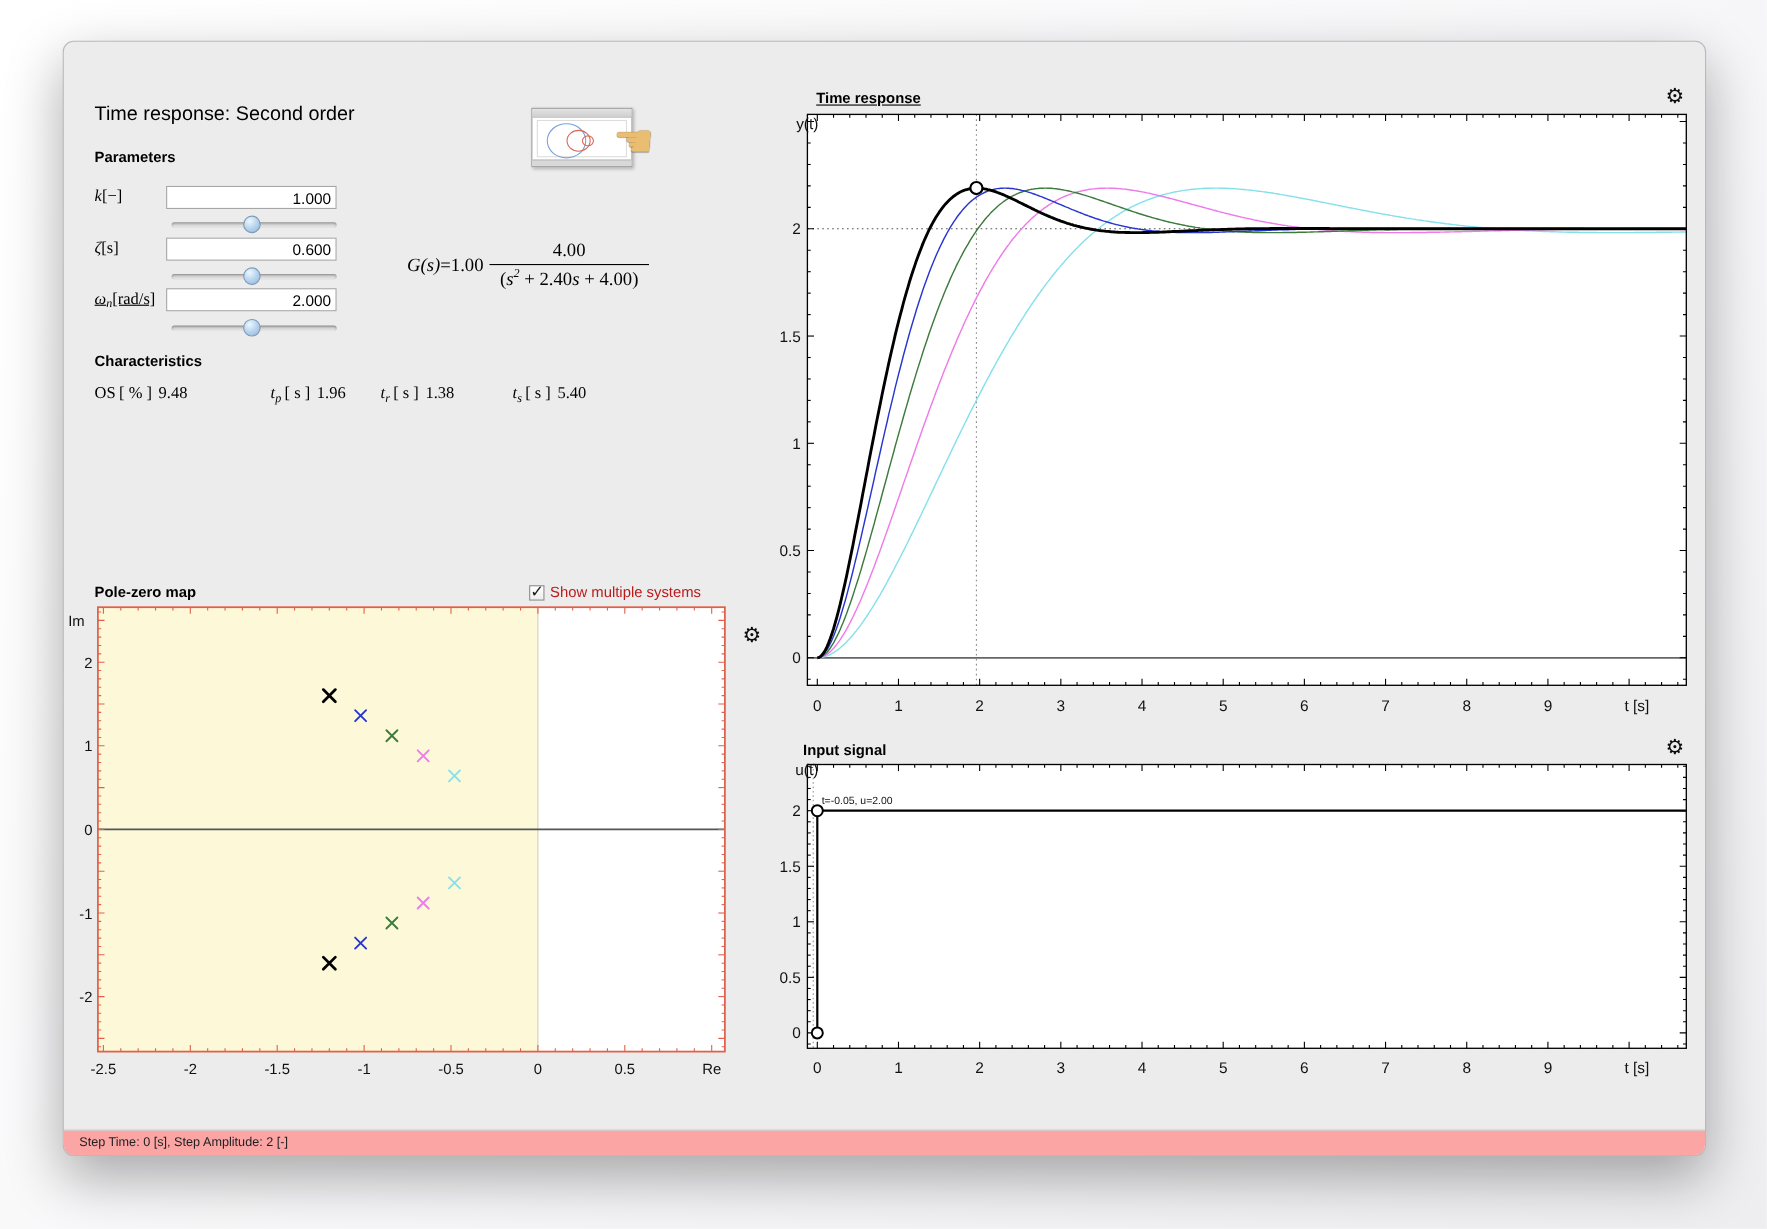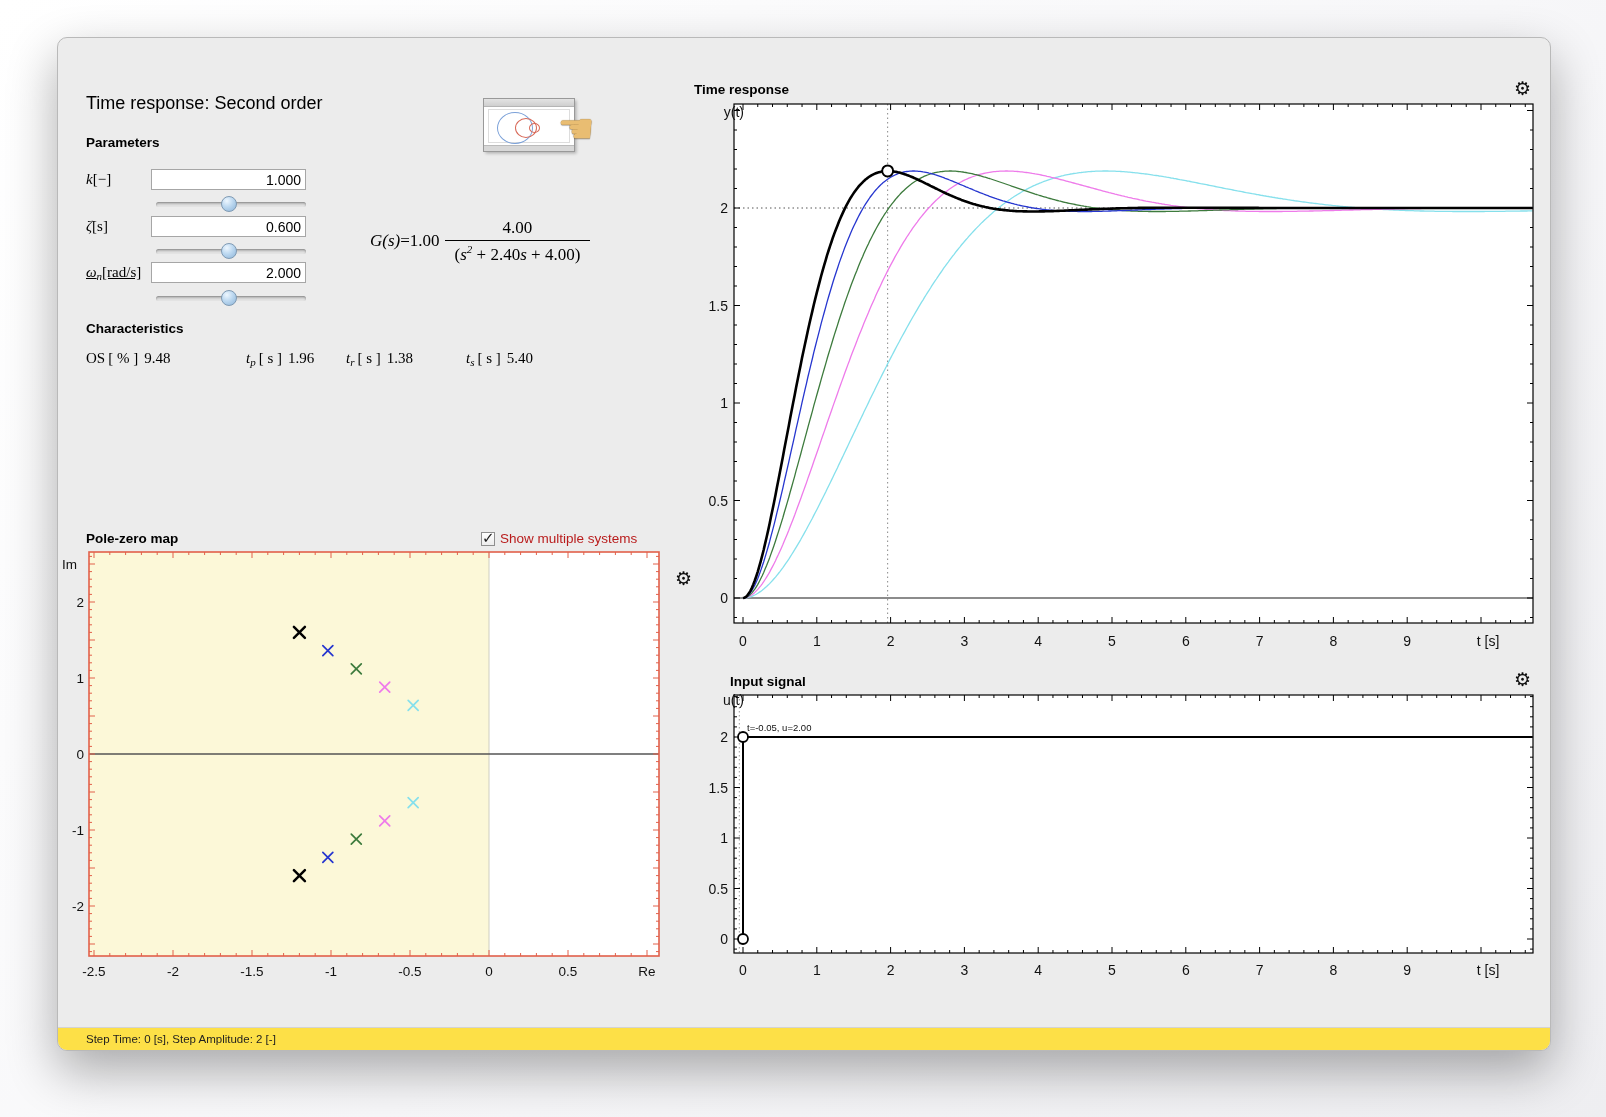--- a/index.html
+++ b/index.html
@@ -47,22 +47,22 @@
 
   .cb-row{display:flex;align-items:center;}
   .checkbox{width:14px;height:14px;box-sizing:border-box;border:1px solid #8f8f8f;
             background:linear-gradient(#fff,#ededed);position:relative;cursor:pointer;}
   .checkbox .mark{position:absolute;left:0px;top:-4px;font-family:"DejaVu Sans",sans-serif;
             font-size:15px;color:#1a1a1a;}
   .cb-label{font-size:13.5px;margin-left:5px;color:#b91c1c;}
 
   .gear{font-family:"DejaVu Sans",sans-serif;font-size:19px;color:#0d0d0d;cursor:pointer;line-height:20px;}
 
-  .statusbar{position:absolute;left:0;right:0;bottom:0;height:22px;background:#fde047;
-             border-top:1px solid #d3d3d3;font-size:11.5px;color:#1f1f1f;line-height:22px;padding-left:28px;}
+  .statusbar{position:absolute;left:0;right:0;bottom:0;height:22px;background:#fca5a5;
+             border-top:1px solid #d3d3d3;font-size:11.5px;color:#1f1f1f;line-height:22px;padding-left:14px;}
 
   .thumb{width:102px;height:58px;}
   .thumb-win{position:absolute;left:0;top:0;width:90px;height:52px;background:#fff;
              border:1px solid #999;box-shadow:1.5px 1.5px 3px rgba(0,0,0,.25);}
   .thumb-tb{height:7px;background:linear-gradient(#e3e3e3,#cfcfcf);border-bottom:1px solid #b5b5b5;}
   .thumb-plot{position:absolute;left:4px;top:10px;right:4px;bottom:8px;border:1px solid #ddd;}
   .t-blue{position:absolute;left:8px;top:2px;width:34px;height:30px;border:1px solid #7aa0d8;border-radius:50%;}
   .t-red1{position:absolute;left:26px;top:8px;width:20px;height:18px;border:1px solid #d86a5a;border-radius:50%;}
   .t-red2{position:absolute;left:40px;top:13px;width:9px;height:8px;border:1px solid #d86a5a;border-radius:50%;}
   .thumb-foot{position:absolute;left:0;bottom:0;right:0;height:5px;background:#d8d8d8;border-top:1px solid #bbb;}
@@ -359,21 +359,21 @@
         <text x="194" y="433" text-anchor="middle">-1.5</text>
         <text x="273" y="433" text-anchor="middle">-1</text>
         <text x="352" y="433" text-anchor="middle">-0.5</text>
         <text x="431" y="433" text-anchor="middle">0</text>
         <text x="510" y="433" text-anchor="middle">0.5</text>
         <text x="589" y="433" text-anchor="middle">Re</text>
       </g>
     </svg>
   <div class="abs gear" style="left:617px;top:530px;">⚙</div>
 
-  <div class="abs section-h" style="left:636px;top:44px;">Time response</div>
+  <div class="abs section-h" style="left:684px;top:44px;text-decoration:underline;">Time response</div>
   <div class="abs gear" style="left:1456px;top:40px;">⚙</div>
   <svg id="tr-svg" class="abs" style="left:610px;top:55px;" width="880" height="575">
       <rect x="66" y="11" width="799" height="519" fill="#ffffff"></rect>
       <line x1="66" y1="115" x2="865" y2="115" stroke="#555" stroke-width="1" stroke-dasharray="1.5,3"></line>
       <line x1="219.648" y1="11" x2="219.648" y2="530" stroke="#888" stroke-width="1" stroke-dasharray="1.5,3"></line>
       <line x1="66" y1="505" x2="865" y2="505" stroke="#666" stroke-width="1.5"></line>
       <polyline points="75.0,505.0 76.5,505.0 78.0,504.8 79.4,504.6 80.9,504.2 82.4,503.8 83.9,503.3 85.3,502.7 86.8,502.0 88.3,501.2 89.8,500.3 91.2,499.4 92.7,498.4 94.2,497.3 95.7,496.1 97.1,494.8 98.6,493.5 100.1,492.1 101.6,490.6 103.0,489.1 104.5,487.5 106.0,485.8 107.5,484.1 108.9,482.3 110.4,480.5 111.9,478.6 113.4,476.6 114.9,474.6 116.3,472.6 117.8,470.4 119.3,468.3 120.8,466.1 122.2,463.8 123.7,461.5 125.2,459.1 126.7,456.7 128.1,454.3 129.6,451.8 131.1,449.3 132.6,446.8 134.0,444.2 135.5,441.6 137.0,438.9 138.5,436.2 139.9,433.5 141.4,430.8 142.9,428.0 144.4,425.2 145.8,422.4 147.3,419.5 148.8,416.7 150.3,413.8 151.8,410.8 153.2,407.9 154.7,405.0 156.2,402.0 157.7,399.0 159.1,396.0 160.6,393.0 162.1,390.0 163.6,386.9 165.0,383.9 166.5,380.8 168.0,377.7 169.5,374.7 170.9,371.6 172.4,368.5 173.9,365.4 175.4,362.3 176.8,359.2 178.3,356.1 179.8,353.0 181.3,349.8 182.7,346.7 184.2,343.6 185.7,340.5 187.2,337.4 188.7,334.3 190.1,331.2 191.6,328.1 193.1,325.0 194.6,321.9 196.0,318.8 197.5,315.7 199.0,312.7 200.5,309.6 201.9,306.6 203.4,303.5 204.9,300.5 206.4,297.5 207.8,294.5 209.3,291.5 210.8,288.5 212.3,285.5 213.7,282.6 215.2,279.6 216.7,276.7 218.2,273.8 219.6,270.9 221.1,268.0 222.6,265.1 224.1,262.3 225.6,259.4 227.0,256.6 228.5,253.8 230.0,251.0 231.5,248.3 232.9,245.5 234.4,242.8 235.9,240.1 237.4,237.4 238.8,234.7 240.3,232.1 241.8,229.4 243.3,226.8 244.7,224.3 246.2,221.7 247.7,219.2 249.2,216.6 250.6,214.1 252.1,211.7 253.6,209.2 255.1,206.8 256.5,204.4 258.0,202.0 259.5,199.6 261.0,197.3 262.5,195.0 263.9,192.7 265.4,190.4 266.9,188.2 268.4,186.0 269.8,183.8 271.3,181.6 272.8,179.5 274.3,177.3 275.7,175.2 277.2,173.2 278.7,171.1 280.2,169.1 281.6,167.1 283.1,165.1 284.6,163.2 286.1,161.3 287.5,159.4 289.0,157.5 290.5,155.6 292.0,153.8 293.4,152.0 294.9,150.3 296.4,148.5 297.9,146.8 299.4,145.1 300.8,143.4 302.3,141.8 303.8,140.1 305.3,138.5 306.7,137.0 308.2,135.4 309.7,133.9 311.2,132.4 312.6,130.9 314.1,129.4 315.6,128.0 317.1,126.6 318.5,125.2 320.0,123.9 321.5,122.5 323.0,121.2 324.4,119.9 325.9,118.6 327.4,117.4 328.9,116.2 330.3,115.0 331.8,113.8 333.3,112.7 334.8,111.5 336.3,110.4 337.7,109.3 339.2,108.3 340.7,107.2 342.2,106.2 343.6,105.2 345.1,104.3 346.6,103.3 348.1,102.4 349.5,101.5 351.0,100.6 352.5,99.7 354.0,98.8 355.4,98.0 356.9,97.2 358.4,96.4 359.9,95.6 361.3,94.9 362.8,94.2 364.3,93.4 365.8,92.7 367.2,92.1 368.7,91.4 370.2,90.8 371.7,90.2 373.2,89.6 374.6,89.0 376.1,88.4 377.6,87.9 379.1,87.3 380.5,86.8 382.0,86.3 383.5,85.8 385.0,85.4 386.4,84.9 387.9,84.5 389.4,84.1 390.9,83.7 392.3,83.3 393.8,82.9 395.3,82.6 396.8,82.2 398.2,81.9 399.7,81.6 401.2,81.3 402.7,81.0 404.1,80.8 405.6,80.5 407.1,80.3 408.6,80.1 410.1,79.8 411.5,79.6 413.0,79.5 414.5,79.3 416.0,79.1 417.4,79.0 418.9,78.8 420.4,78.7 421.9,78.6 423.3,78.5 424.8,78.4 426.3,78.3 427.8,78.2 429.2,78.2 430.7,78.1 432.2,78.1 433.7,78.1 435.1,78.0 436.6,78.0 438.1,78.0 439.6,78.0 441.0,78.1 442.5,78.1 444.0,78.1 445.5,78.2 447.0,78.2 448.4,78.3 449.9,78.4 451.4,78.4 452.9,78.5 454.3,78.6 455.8,78.7 457.3,78.8 458.8,78.9 460.2,79.1 461.7,79.2 463.2,79.3 464.7,79.5 466.1,79.6 467.6,79.8 469.1,79.9 470.6,80.1 472.0,80.3 473.5,80.5 475.0,80.6 476.5,80.8 477.9,81.0 479.4,81.2 480.9,81.4 482.4,81.6 483.9,81.8 485.3,82.1 486.8,82.3 488.3,82.5 489.8,82.7 491.2,83.0 492.7,83.2 494.2,83.4 495.7,83.7 497.1,83.9 498.6,84.2 500.1,84.4 501.6,84.7 503.0,85.0 504.5,85.2 506.0,85.5 507.5,85.7 508.9,86.0 510.4,86.3 511.9,86.6 513.4,86.8 514.8,87.1 516.3,87.4 517.8,87.7 519.3,88.0 520.8,88.2 522.2,88.5 523.7,88.8 525.2,89.1 526.7,89.4 528.1,89.7 529.6,90.0 531.1,90.3 532.6,90.6 534.0,90.8 535.5,91.1 537.0,91.4 538.5,91.7 539.9,92.0 541.4,92.3 542.9,92.6 544.4,92.9 545.8,93.2 547.3,93.5 548.8,93.8 550.3,94.1 551.7,94.4 553.2,94.7 554.7,95.0 556.2,95.3 557.7,95.6 559.1,95.8 560.6,96.1 562.1,96.4 563.6,96.7 565.0,97.0 566.5,97.3 568.0,97.6 569.5,97.9 570.9,98.1 572.4,98.4 573.9,98.7 575.4,99.0 576.8,99.3 578.3,99.6 579.8,99.8 581.3,100.1 582.7,100.4 584.2,100.7 585.7,100.9 587.2,101.2 588.6,101.5 590.1,101.7 591.6,102.0 593.1,102.3 594.6,102.5 596.0,102.8 597.5,103.0 599.0,103.3 600.5,103.5 601.9,103.8 603.4,104.0 604.9,104.3 606.4,104.5 607.8,104.8 609.3,105.0 610.8,105.3 612.3,105.5 613.7,105.7 615.2,106.0 616.7,106.2 618.2,106.4 619.6,106.7 621.1,106.9 622.6,107.1 624.1,107.3 625.5,107.5 627.0,107.8 628.5,108.0 630.0,108.2 631.5,108.4 632.9,108.6 634.4,108.8 635.9,109.0 637.4,109.2 638.8,109.4 640.3,109.6 641.8,109.8 643.3,110.0 644.7,110.2 646.2,110.4 647.7,110.5 649.2,110.7 650.6,110.9 652.1,111.1 653.6,111.2 655.1,111.4 656.5,111.6 658.0,111.8 659.5,111.9 661.0,112.1 662.4,112.2 663.9,112.4 665.4,112.6 666.9,112.7 668.4,112.9 669.8,113.0 671.3,113.1 672.8,113.3 674.3,113.4 675.7,113.6 677.2,113.7 678.7,113.8 680.2,114.0 681.6,114.1 683.1,114.2 684.6,114.4 686.1,114.5 687.5,114.6 689.0,114.7 690.5,114.8 692.0,115.0 693.4,115.1 694.9,115.2 696.4,115.3 697.9,115.4 699.3,115.5 700.8,115.6 702.3,115.7 703.8,115.8 705.3,115.9 706.7,116.0 708.2,116.1 709.7,116.2 711.2,116.2 712.6,116.3 714.1,116.4 715.6,116.5 717.1,116.6 718.5,116.7 720.0,116.7 721.5,116.8 723.0,116.9 724.4,116.9 725.9,117.0 727.4,117.1 728.9,117.1 730.3,117.2 731.8,117.3 733.3,117.3 734.8,117.4 736.2,117.4 737.7,117.5 739.2,117.5 740.7,117.6 742.2,117.6 743.6,117.7 745.1,117.7 746.6,117.8 748.1,117.8 749.5,117.9 751.0,117.9 752.5,118.0 754.0,118.0 755.4,118.0 756.9,118.1 758.4,118.1 759.9,118.1 761.3,118.2 762.8,118.2 764.3,118.2 765.8,118.2 767.2,118.3 768.7,118.3 770.2,118.3 771.7,118.3 773.1,118.3 774.6,118.4 776.1,118.4 777.6,118.4 779.1,118.4 780.5,118.4 782.0,118.4 783.5,118.4 785.0,118.5 786.4,118.5 787.9,118.5 789.4,118.5 790.9,118.5 792.3,118.5 793.8,118.5 795.3,118.5 796.8,118.5 798.2,118.5 799.7,118.5 801.2,118.5 802.7,118.5 804.1,118.5 805.6,118.5 807.1,118.5 808.6,118.5 810.0,118.5 811.5,118.5 813.0,118.5 814.5,118.5 816.0,118.5 817.4,118.4 818.9,118.4 820.4,118.4 821.9,118.4 823.3,118.4 824.8,118.4 826.3,118.4 827.8,118.4 829.2,118.3 830.7,118.3 832.2,118.3 833.7,118.3 835.1,118.3 836.6,118.3 838.1,118.2 839.6,118.2 841.0,118.2 842.5,118.2 844.0,118.2 845.5,118.2 846.9,118.1 848.4,118.1 849.9,118.1 851.4,118.1 852.9,118.0 854.3,118.0 855.8,118.0 857.3,118.0 858.8,118.0 860.2,117.9 861.7,117.9 863.2,117.9 864.7,117.9 " fill="none" stroke="#86e0ec" stroke-width="1.3" stroke-linejoin="round"></polyline>
       <polyline points="75.0,505.0 76.5,504.9 78.0,504.6 79.4,504.2 80.9,503.5 82.4,502.7 83.9,501.8 85.3,500.7 86.8,499.4 88.3,497.9 89.8,496.4 91.2,494.7 92.7,492.8 94.2,490.8 95.7,488.7 97.1,486.5 98.6,484.1 100.1,481.7 101.6,479.1 103.0,476.4 104.5,473.6 106.0,470.7 107.5,467.7 108.9,464.6 110.4,461.5 111.9,458.2 113.4,454.9 114.9,451.5 116.3,448.0 117.8,444.5 119.3,440.9 120.8,437.2 122.2,433.5 123.7,429.7 125.2,425.9 126.7,422.0 128.1,418.1 129.6,414.1 131.1,410.1 132.6,406.1 134.0,402.0 135.5,397.9 137.0,393.7 138.5,389.6 139.9,385.4 141.4,381.2 142.9,377.0 144.4,372.7 145.8,368.5 147.3,364.2 148.8,360.0 150.3,355.7 151.8,351.4 153.2,347.1 154.7,342.8 156.2,338.6 157.7,334.3 159.1,330.0 160.6,325.8 162.1,321.5 163.6,317.3 165.0,313.1 166.5,308.9 168.0,304.7 169.5,300.5 170.9,296.4 172.4,292.2 173.9,288.1 175.4,284.0 176.8,280.0 178.3,276.0 179.8,271.9 181.3,268.0 182.7,264.0 184.2,260.1 185.7,256.3 187.2,252.4 188.7,248.6 190.1,244.8 191.6,241.1 193.1,237.4 194.6,233.7 196.0,230.1 197.5,226.5 199.0,223.0 200.5,219.5 201.9,216.0 203.4,212.6 204.9,209.2 206.4,205.9 207.8,202.6 209.3,199.3 210.8,196.1 212.3,193.0 213.7,189.9 215.2,186.8 216.7,183.8 218.2,180.8 219.6,177.9 221.1,175.0 222.6,172.1 224.1,169.4 225.6,166.6 227.0,163.9 228.5,161.3 230.0,158.7 231.5,156.1 232.9,153.6 234.4,151.1 235.9,148.7 237.4,146.4 238.8,144.0 240.3,141.8 241.8,139.5 243.3,137.3 244.7,135.2 246.2,133.1 247.7,131.1 249.2,129.1 250.6,127.1 252.1,125.2 253.6,123.3 255.1,121.5 256.5,119.8 258.0,118.0 259.5,116.3 261.0,114.7 262.5,113.1 263.9,111.5 265.4,110.0 266.9,108.5 268.4,107.1 269.8,105.7 271.3,104.4 272.8,103.1 274.3,101.8 275.7,100.6 277.2,99.4 278.7,98.2 280.2,97.1 281.6,96.0 283.1,95.0 284.6,94.0 286.1,93.0 287.5,92.1 289.0,91.2 290.5,90.3 292.0,89.5 293.4,88.7 294.9,87.9 296.4,87.2 297.9,86.5 299.4,85.8 300.8,85.2 302.3,84.6 303.8,84.0 305.3,83.5 306.7,83.0 308.2,82.5 309.7,82.0 311.2,81.6 312.6,81.2 314.1,80.8 315.6,80.5 317.1,80.2 318.5,79.9 320.0,79.6 321.5,79.3 323.0,79.1 324.4,78.9 325.9,78.7 327.4,78.6 328.9,78.4 330.3,78.3 331.8,78.2 333.3,78.1 334.8,78.1 336.3,78.1 337.7,78.0 339.2,78.0 340.7,78.1 342.2,78.1 343.6,78.1 345.1,78.2 346.6,78.3 348.1,78.4 349.5,78.5 351.0,78.6 352.5,78.8 354.0,78.9 355.4,79.1 356.9,79.3 358.4,79.5 359.9,79.7 361.3,79.9 362.8,80.1 364.3,80.4 365.8,80.6 367.2,80.9 368.7,81.1 370.2,81.4 371.7,81.7 373.2,82.0 374.6,82.3 376.1,82.6 377.6,82.9 379.1,83.3 380.5,83.6 382.0,83.9 383.5,84.3 385.0,84.6 386.4,85.0 387.9,85.4 389.4,85.7 390.9,86.1 392.3,86.5 393.8,86.8 395.3,87.2 396.8,87.6 398.2,88.0 399.7,88.4 401.2,88.8 402.7,89.2 404.1,89.6 405.6,90.0 407.1,90.4 408.6,90.8 410.1,91.2 411.5,91.6 413.0,92.0 414.5,92.4 416.0,92.8 417.4,93.2 418.9,93.6 420.4,94.0 421.9,94.4 423.3,94.8 424.8,95.2 426.3,95.6 427.8,96.0 429.2,96.4 430.7,96.8 432.2,97.2 433.7,97.6 435.1,98.0 436.6,98.4 438.1,98.8 439.6,99.2 441.0,99.6 442.5,99.9 444.0,100.3 445.5,100.7 447.0,101.1 448.4,101.4 449.9,101.8 451.4,102.2 452.9,102.5 454.3,102.9 455.8,103.2 457.3,103.6 458.8,103.9 460.2,104.3 461.7,104.6 463.2,104.9 464.7,105.3 466.1,105.6 467.6,105.9 469.1,106.2 470.6,106.5 472.0,106.9 473.5,107.2 475.0,107.5 476.5,107.8 477.9,108.1 479.4,108.3 480.9,108.6 482.4,108.9 483.9,109.2 485.3,109.4 486.8,109.7 488.3,110.0 489.8,110.2 491.2,110.5 492.7,110.7 494.2,111.0 495.7,111.2 497.1,111.5 498.6,111.7 500.1,111.9 501.6,112.1 503.0,112.4 504.5,112.6 506.0,112.8 507.5,113.0 508.9,113.2 510.4,113.4 511.9,113.6 513.4,113.8 514.8,113.9 516.3,114.1 517.8,114.3 519.3,114.5 520.8,114.6 522.2,114.8 523.7,115.0 525.2,115.1 526.7,115.3 528.1,115.4 529.6,115.5 531.1,115.7 532.6,115.8 534.0,115.9 535.5,116.1 537.0,116.2 538.5,116.3 539.9,116.4 541.4,116.5 542.9,116.6 544.4,116.7 545.8,116.8 547.3,116.9 548.8,117.0 550.3,117.1 551.7,117.2 553.2,117.3 554.7,117.4 556.2,117.5 557.7,117.5 559.1,117.6 560.6,117.7 562.1,117.7 563.6,117.8 565.0,117.9 566.5,117.9 568.0,118.0 569.5,118.0 570.9,118.1 572.4,118.1 573.9,118.1 575.4,118.2 576.8,118.2 578.3,118.3 579.8,118.3 581.3,118.3 582.7,118.3 584.2,118.4 585.7,118.4 587.2,118.4 588.6,118.4 590.1,118.4 591.6,118.5 593.1,118.5 594.6,118.5 596.0,118.5 597.5,118.5 599.0,118.5 600.5,118.5 601.9,118.5 603.4,118.5 604.9,118.5 606.4,118.5 607.8,118.5 609.3,118.5 610.8,118.5 612.3,118.5 613.7,118.5 615.2,118.4 616.7,118.4 618.2,118.4 619.6,118.4 621.1,118.4 622.6,118.4 624.1,118.3 625.5,118.3 627.0,118.3 628.5,118.3 630.0,118.2 631.5,118.2 632.9,118.2 634.4,118.2 635.9,118.1 637.4,118.1 638.8,118.1 640.3,118.1 641.8,118.0 643.3,118.0 644.7,118.0 646.2,117.9 647.7,117.9 649.2,117.9 650.6,117.8 652.1,117.8 653.6,117.8 655.1,117.7 656.5,117.7 658.0,117.7 659.5,117.6 661.0,117.6 662.4,117.5 663.9,117.5 665.4,117.5 666.9,117.4 668.4,117.4 669.8,117.4 671.3,117.3 672.8,117.3 674.3,117.2 675.7,117.2 677.2,117.2 678.7,117.1 680.2,117.1 681.6,117.0 683.1,117.0 684.6,117.0 686.1,116.9 687.5,116.9 689.0,116.9 690.5,116.8 692.0,116.8 693.4,116.7 694.9,116.7 696.4,116.7 697.9,116.6 699.3,116.6 700.8,116.6 702.3,116.5 703.8,116.5 705.3,116.4 706.7,116.4 708.2,116.4 709.7,116.3 711.2,116.3 712.6,116.3 714.1,116.2 715.6,116.2 717.1,116.2 718.5,116.1 720.0,116.1 721.5,116.1 723.0,116.0 724.4,116.0 725.9,116.0 727.4,115.9 728.9,115.9 730.3,115.9 731.8,115.8 733.3,115.8 734.8,115.8 736.2,115.8 737.7,115.7 739.2,115.7 740.7,115.7 742.2,115.6 743.6,115.6 745.1,115.6 746.6,115.6 748.1,115.5 749.5,115.5 751.0,115.5 752.5,115.5 754.0,115.4 755.4,115.4 756.9,115.4 758.4,115.4 759.9,115.3 761.3,115.3 762.8,115.3 764.3,115.3 765.8,115.3 767.2,115.2 768.7,115.2 770.2,115.2 771.7,115.2 773.1,115.2 774.6,115.1 776.1,115.1 777.6,115.1 779.1,115.1 780.5,115.1 782.0,115.1 783.5,115.0 785.0,115.0 786.4,115.0 787.9,115.0 789.4,115.0 790.9,115.0 792.3,115.0 793.8,114.9 795.3,114.9 796.8,114.9 798.2,114.9 799.7,114.9 801.2,114.9 802.7,114.9 804.1,114.9 805.6,114.8 807.1,114.8 808.6,114.8 810.0,114.8 811.5,114.8 813.0,114.8 814.5,114.8 816.0,114.8 817.4,114.8 818.9,114.8 820.4,114.8 821.9,114.8 823.3,114.8 824.8,114.7 826.3,114.7 827.8,114.7 829.2,114.7 830.7,114.7 832.2,114.7 833.7,114.7 835.1,114.7 836.6,114.7 838.1,114.7 839.6,114.7 841.0,114.7 842.5,114.7 844.0,114.7 845.5,114.7 846.9,114.7 848.4,114.7 849.9,114.7 851.4,114.7 852.9,114.7 854.3,114.7 855.8,114.7 857.3,114.7 858.8,114.7 860.2,114.7 861.7,114.7 863.2,114.7 864.7,114.7 " fill="none" stroke="#ee7bea" stroke-width="1.3" stroke-linejoin="round"></polyline>
       <polyline points="75.0,505.0 76.5,504.8 78.0,504.4 79.4,503.7 80.9,502.7 82.4,501.4 83.9,499.9 85.3,498.1 86.8,496.1 88.3,493.8 89.8,491.4 91.2,488.7 92.7,485.8 94.2,482.8 95.7,479.5 97.1,476.1 98.6,472.6 100.1,468.8 101.6,464.9 103.0,460.9 104.5,456.7 106.0,452.5 107.5,448.0 108.9,443.5 110.4,438.9 111.9,434.2 113.4,429.4 114.9,424.5 116.3,419.5 117.8,414.5 119.3,409.4 120.8,404.2 122.2,399.0 123.7,393.7 125.2,388.4 126.7,383.1 128.1,377.7 129.6,372.3 131.1,366.9 132.6,361.5 134.0,356.1 135.5,350.6 137.0,345.2 138.5,339.7 139.9,334.3 141.4,328.9 142.9,323.5 144.4,318.1 145.8,312.7 147.3,307.3 148.8,302.0 150.3,296.7 151.8,291.5 153.2,286.3 154.7,281.1 156.2,276.0 157.7,270.9 159.1,265.8 160.6,260.8 162.1,255.9 163.6,251.0 165.0,246.2 166.5,241.4 168.0,236.7 169.5,232.1 170.9,227.5 172.4,223.0 173.9,218.5 175.4,214.1 176.8,209.8 178.3,205.6 179.8,201.4 181.3,197.3 182.7,193.3 184.2,189.3 185.7,185.4 187.2,181.6 188.7,177.9 190.1,174.2 191.6,170.6 193.1,167.1 194.6,163.7 196.0,160.3 197.5,157.0 199.0,153.8 200.5,150.7 201.9,147.6 203.4,144.7 204.9,141.8 206.4,138.9 207.8,136.2 209.3,133.5 210.8,130.9 212.3,128.4 213.7,125.9 215.2,123.5 216.7,121.2 218.2,119.0 219.6,116.8 221.1,114.7 222.6,112.7 224.1,110.7 225.6,108.8 227.0,107.0 228.5,105.2 230.0,103.5 231.5,101.9 232.9,100.3 234.4,98.8 235.9,97.4 237.4,96.0 238.8,94.7 240.3,93.4 241.8,92.2 243.3,91.1 244.7,90.0 246.2,89.0 247.7,88.0 249.2,87.1 250.6,86.2 252.1,85.4 253.6,84.6 255.1,83.9 256.5,83.2 258.0,82.6 259.5,82.0 261.0,81.5 262.5,81.0 263.9,80.5 265.4,80.1 266.9,79.7 268.4,79.4 269.8,79.1 271.3,78.9 272.8,78.6 274.3,78.5 275.7,78.3 277.2,78.2 278.7,78.1 280.2,78.1 281.6,78.0 283.1,78.0 284.6,78.1 286.1,78.1 287.5,78.2 289.0,78.3 290.5,78.5 292.0,78.6 293.4,78.8 294.9,79.0 296.4,79.3 297.9,79.5 299.4,79.8 300.8,80.1 302.3,80.4 303.8,80.7 305.3,81.0 306.7,81.4 308.2,81.7 309.7,82.1 311.2,82.5 312.6,82.9 314.1,83.3 315.6,83.8 317.1,84.2 318.5,84.6 320.0,85.1 321.5,85.5 323.0,86.0 324.4,86.5 325.9,87.0 327.4,87.5 328.9,88.0 330.3,88.5 331.8,89.0 333.3,89.5 334.8,90.0 336.3,90.5 337.7,91.0 339.2,91.5 340.7,92.0 342.2,92.5 343.6,93.1 345.1,93.6 346.6,94.1 348.1,94.6 349.5,95.1 351.0,95.6 352.5,96.1 354.0,96.6 355.4,97.1 356.9,97.7 358.4,98.1 359.9,98.6 361.3,99.1 362.8,99.6 364.3,100.1 365.8,100.6 367.2,101.1 368.7,101.5 370.2,102.0 371.7,102.5 373.2,102.9 374.6,103.4 376.1,103.8 377.6,104.2 379.1,104.7 380.5,105.1 382.0,105.5 383.5,105.9 385.0,106.3 386.4,106.7 387.9,107.1 389.4,107.5 390.9,107.9 392.3,108.2 393.8,108.6 395.3,109.0 396.8,109.3 398.2,109.6 399.7,110.0 401.2,110.3 402.7,110.6 404.1,110.9 405.6,111.2 407.1,111.5 408.6,111.8 410.1,112.1 411.5,112.4 413.0,112.7 414.5,112.9 416.0,113.2 417.4,113.4 418.9,113.7 420.4,113.9 421.9,114.1 423.3,114.4 424.8,114.6 426.3,114.8 427.8,115.0 429.2,115.2 430.7,115.4 432.2,115.5 433.7,115.7 435.1,115.9 436.6,116.0 438.1,116.2 439.6,116.4 441.0,116.5 442.5,116.6 444.0,116.8 445.5,116.9 447.0,117.0 448.4,117.1 449.9,117.2 451.4,117.3 452.9,117.4 454.3,117.5 455.8,117.6 457.3,117.7 458.8,117.8 460.2,117.9 461.7,117.9 463.2,118.0 464.7,118.1 466.1,118.1 467.6,118.2 469.1,118.2 470.6,118.3 472.0,118.3 473.5,118.3 475.0,118.4 476.5,118.4 477.9,118.4 479.4,118.4 480.9,118.5 482.4,118.5 483.9,118.5 485.3,118.5 486.8,118.5 488.3,118.5 489.8,118.5 491.2,118.5 492.7,118.5 494.2,118.5 495.7,118.5 497.1,118.5 498.6,118.4 500.1,118.4 501.6,118.4 503.0,118.4 504.5,118.4 506.0,118.3 507.5,118.3 508.9,118.3 510.4,118.3 511.9,118.2 513.4,118.2 514.8,118.2 516.3,118.1 517.8,118.1 519.3,118.1 520.8,118.0 522.2,118.0 523.7,117.9 525.2,117.9 526.7,117.8 528.1,117.8 529.6,117.8 531.1,117.7 532.6,117.7 534.0,117.6 535.5,117.6 537.0,117.5 538.5,117.5 539.9,117.4 541.4,117.4 542.9,117.3 544.4,117.3 545.8,117.2 547.3,117.2 548.8,117.1 550.3,117.1 551.7,117.0 553.2,117.0 554.7,116.9 556.2,116.9 557.7,116.8 559.1,116.8 560.6,116.8 562.1,116.7 563.6,116.7 565.0,116.6 566.5,116.6 568.0,116.5 569.5,116.5 570.9,116.4 572.4,116.4 573.9,116.3 575.4,116.3 576.8,116.2 578.3,116.2 579.8,116.2 581.3,116.1 582.7,116.1 584.2,116.0 585.7,116.0 587.2,115.9 588.6,115.9 590.1,115.9 591.6,115.8 593.1,115.8 594.6,115.8 596.0,115.7 597.5,115.7 599.0,115.6 600.5,115.6 601.9,115.6 603.4,115.5 604.9,115.5 606.4,115.5 607.8,115.5 609.3,115.4 610.8,115.4 612.3,115.4 613.7,115.3 615.2,115.3 616.7,115.3 618.2,115.3 619.6,115.2 621.1,115.2 622.6,115.2 624.1,115.2 625.5,115.1 627.0,115.1 628.5,115.1 630.0,115.1 631.5,115.0 632.9,115.0 634.4,115.0 635.9,115.0 637.4,115.0 638.8,115.0 640.3,114.9 641.8,114.9 643.3,114.9 644.7,114.9 646.2,114.9 647.7,114.9 649.2,114.8 650.6,114.8 652.1,114.8 653.6,114.8 655.1,114.8 656.5,114.8 658.0,114.8 659.5,114.8 661.0,114.8 662.4,114.8 663.9,114.7 665.4,114.7 666.9,114.7 668.4,114.7 669.8,114.7 671.3,114.7 672.8,114.7 674.3,114.7 675.7,114.7 677.2,114.7 678.7,114.7 680.2,114.7 681.6,114.7 683.1,114.7 684.6,114.7 686.1,114.7 687.5,114.7 689.0,114.7 690.5,114.7 692.0,114.7 693.4,114.7 694.9,114.7 696.4,114.7 697.9,114.7 699.3,114.7 700.8,114.7 702.3,114.7 703.8,114.7 705.3,114.7 706.7,114.7 708.2,114.7 709.7,114.7 711.2,114.7 712.6,114.7 714.1,114.7 715.6,114.7 717.1,114.7 718.5,114.7 720.0,114.7 721.5,114.7 723.0,114.7 724.4,114.7 725.9,114.7 727.4,114.7 728.9,114.7 730.3,114.7 731.8,114.7 733.3,114.7 734.8,114.7 736.2,114.7 737.7,114.7 739.2,114.7 740.7,114.8 742.2,114.8 743.6,114.8 745.1,114.8 746.6,114.8 748.1,114.8 749.5,114.8 751.0,114.8 752.5,114.8 754.0,114.8 755.4,114.8 756.9,114.8 758.4,114.8 759.9,114.8 761.3,114.8 762.8,114.8 764.3,114.8 765.8,114.8 767.2,114.8 768.7,114.8 770.2,114.8 771.7,114.8 773.1,114.9 774.6,114.9 776.1,114.9 777.6,114.9 779.1,114.9 780.5,114.9 782.0,114.9 783.5,114.9 785.0,114.9 786.4,114.9 787.9,114.9 789.4,114.9 790.9,114.9 792.3,114.9 793.8,114.9 795.3,114.9 796.8,114.9 798.2,114.9 799.7,114.9 801.2,114.9 802.7,114.9 804.1,114.9 805.6,114.9 807.1,114.9 808.6,114.9 810.0,114.9 811.5,115.0 813.0,115.0 814.5,115.0 816.0,115.0 817.4,115.0 818.9,115.0 820.4,115.0 821.9,115.0 823.3,115.0 824.8,115.0 826.3,115.0 827.8,115.0 829.2,115.0 830.7,115.0 832.2,115.0 833.7,115.0 835.1,115.0 836.6,115.0 838.1,115.0 839.6,115.0 841.0,115.0 842.5,115.0 844.0,115.0 845.5,115.0 846.9,115.0 848.4,115.0 849.9,115.0 851.4,115.0 852.9,115.0 854.3,115.0 855.8,115.0 857.3,115.0 858.8,115.0 860.2,115.0 861.7,115.0 863.2,115.0 864.7,115.0 " fill="none" stroke="#3d7b3d" stroke-width="1.3" stroke-linejoin="round"></polyline>
       <polyline points="75.0,505.0 76.5,504.8 78.0,504.1 79.4,503.1 80.9,501.6 82.4,499.7 83.9,497.5 85.3,495.0 86.8,492.1 88.3,488.9 89.8,485.4 91.2,481.7 92.7,477.6 94.2,473.3 95.7,468.8 97.1,464.1 98.6,459.1 100.1,454.0 101.6,448.7 103.0,443.2 104.5,437.6 106.0,431.8 107.5,425.9 108.9,419.9 110.4,413.8 111.9,407.5 113.4,401.2 114.9,394.9 116.3,388.4 117.8,382.0 119.3,375.4 120.8,368.9 122.2,362.3 123.7,355.7 125.2,349.1 126.7,342.4 128.1,335.8 129.6,329.3 131.1,322.7 132.6,316.1 134.0,309.6 135.5,303.2 137.0,296.7 138.5,290.4 139.9,284.0 141.4,277.8 142.9,271.6 144.4,265.5 145.8,259.4 147.3,253.5 148.8,247.6 150.3,241.8 151.8,236.1 153.2,230.4 154.7,224.9 156.2,219.5 157.7,214.1 159.1,208.9 160.6,203.8 162.1,198.8 163.6,193.8 165.0,189.0 166.5,184.3 168.0,179.7 169.5,175.2 170.9,170.9 172.4,166.6 173.9,162.5 175.4,158.4 176.8,154.5 178.3,150.7 179.8,147.0 181.3,143.4 182.7,139.9 184.2,136.6 185.7,133.3 187.2,130.2 188.7,127.1 190.1,124.2 191.6,121.4 193.1,118.6 194.6,116.0 196.0,113.5 197.5,111.1 199.0,108.8 200.5,106.6 201.9,104.5 203.4,102.5 204.9,100.6 206.4,98.7 207.8,97.0 209.3,95.4 210.8,93.8 212.3,92.3 213.7,90.9 215.2,89.6 216.7,88.4 218.2,87.3 219.6,86.2 221.1,85.2 222.6,84.3 224.1,83.4 225.6,82.7 227.0,82.0 228.5,81.3 230.0,80.7 231.5,80.2 232.9,79.8 234.4,79.4 235.9,79.0 237.4,78.7 238.8,78.5 240.3,78.3 241.8,78.2 243.3,78.1 244.7,78.0 246.2,78.0 247.7,78.1 249.2,78.2 250.6,78.3 252.1,78.4 253.6,78.6 255.1,78.9 256.5,79.1 258.0,79.4 259.5,79.7 261.0,80.1 262.5,80.4 263.9,80.8 265.4,81.2 266.9,81.7 268.4,82.1 269.8,82.6 271.3,83.1 272.8,83.6 274.3,84.2 275.7,84.7 277.2,85.3 278.7,85.8 280.2,86.4 281.6,87.0 283.1,87.6 284.6,88.2 286.1,88.8 287.5,89.4 289.0,90.0 290.5,90.6 292.0,91.3 293.4,91.9 294.9,92.5 296.4,93.1 297.9,93.8 299.4,94.4 300.8,95.0 302.3,95.6 303.8,96.2 305.3,96.9 306.7,97.5 308.2,98.1 309.7,98.7 311.2,99.3 312.6,99.9 314.1,100.4 315.6,101.0 317.1,101.6 318.5,102.2 320.0,102.7 321.5,103.3 323.0,103.8 324.4,104.3 325.9,104.8 327.4,105.4 328.9,105.9 330.3,106.3 331.8,106.8 333.3,107.3 334.8,107.8 336.3,108.2 337.7,108.6 339.2,109.1 340.7,109.5 342.2,109.9 343.6,110.3 345.1,110.7 346.6,111.1 348.1,111.4 349.5,111.8 351.0,112.1 352.5,112.5 354.0,112.8 355.4,113.1 356.9,113.4 358.4,113.7 359.9,114.0 361.3,114.3 362.8,114.5 364.3,114.8 365.8,115.0 367.2,115.3 368.7,115.5 370.2,115.7 371.7,115.9 373.2,116.1 374.6,116.3 376.1,116.5 377.6,116.6 379.1,116.8 380.5,116.9 382.0,117.1 383.5,117.2 385.0,117.3 386.4,117.5 387.9,117.6 389.4,117.7 390.9,117.8 392.3,117.9 393.8,118.0 395.3,118.0 396.8,118.1 398.2,118.2 399.7,118.2 401.2,118.3 402.7,118.3 404.1,118.4 405.6,118.4 407.1,118.4 408.6,118.4 410.1,118.5 411.5,118.5 413.0,118.5 414.5,118.5 416.0,118.5 417.4,118.5 418.9,118.5 420.4,118.5 421.9,118.5 423.3,118.5 424.8,118.4 426.3,118.4 427.8,118.4 429.2,118.4 430.7,118.3 432.2,118.3 433.7,118.3 435.1,118.2 436.6,118.2 438.1,118.1 439.6,118.1 441.0,118.0 442.5,118.0 444.0,117.9 445.5,117.9 447.0,117.8 448.4,117.8 449.9,117.7 451.4,117.7 452.9,117.6 454.3,117.6 455.8,117.5 457.3,117.5 458.8,117.4 460.2,117.3 461.7,117.3 463.2,117.2 464.7,117.2 466.1,117.1 467.6,117.0 469.1,117.0 470.6,116.9 472.0,116.9 473.5,116.8 475.0,116.7 476.5,116.7 477.9,116.6 479.4,116.6 480.9,116.5 482.4,116.5 483.9,116.4 485.3,116.4 486.8,116.3 488.3,116.2 489.8,116.2 491.2,116.1 492.7,116.1 494.2,116.0 495.7,116.0 497.1,115.9 498.6,115.9 500.1,115.8 501.6,115.8 503.0,115.8 504.5,115.7 506.0,115.7 507.5,115.6 508.9,115.6 510.4,115.5 511.9,115.5 513.4,115.5 514.8,115.4 516.3,115.4 517.8,115.4 519.3,115.3 520.8,115.3 522.2,115.3 523.7,115.2 525.2,115.2 526.7,115.2 528.1,115.1 529.6,115.1 531.1,115.1 532.6,115.1 534.0,115.0 535.5,115.0 537.0,115.0 538.5,115.0 539.9,114.9 541.4,114.9 542.9,114.9 544.4,114.9 545.8,114.9 547.3,114.9 548.8,114.8 550.3,114.8 551.7,114.8 553.2,114.8 554.7,114.8 556.2,114.8 557.7,114.8 559.1,114.8 560.6,114.7 562.1,114.7 563.6,114.7 565.0,114.7 566.5,114.7 568.0,114.7 569.5,114.7 570.9,114.7 572.4,114.7 573.9,114.7 575.4,114.7 576.8,114.7 578.3,114.7 579.8,114.7 581.3,114.7 582.7,114.7 584.2,114.7 585.7,114.7 587.2,114.7 588.6,114.7 590.1,114.7 591.6,114.7 593.1,114.7 594.6,114.7 596.0,114.7 597.5,114.7 599.0,114.7 600.5,114.7 601.9,114.7 603.4,114.7 604.9,114.7 606.4,114.7 607.8,114.7 609.3,114.7 610.8,114.7 612.3,114.7 613.7,114.7 615.2,114.7 616.7,114.7 618.2,114.7 619.6,114.7 621.1,114.7 622.6,114.7 624.1,114.8 625.5,114.8 627.0,114.8 628.5,114.8 630.0,114.8 631.5,114.8 632.9,114.8 634.4,114.8 635.9,114.8 637.4,114.8 638.8,114.8 640.3,114.8 641.8,114.8 643.3,114.8 644.7,114.8 646.2,114.8 647.7,114.8 649.2,114.8 650.6,114.9 652.1,114.9 653.6,114.9 655.1,114.9 656.5,114.9 658.0,114.9 659.5,114.9 661.0,114.9 662.4,114.9 663.9,114.9 665.4,114.9 666.9,114.9 668.4,114.9 669.8,114.9 671.3,114.9 672.8,114.9 674.3,114.9 675.7,114.9 677.2,114.9 678.7,114.9 680.2,114.9 681.6,115.0 683.1,115.0 684.6,115.0 686.1,115.0 687.5,115.0 689.0,115.0 690.5,115.0 692.0,115.0 693.4,115.0 694.9,115.0 696.4,115.0 697.9,115.0 699.3,115.0 700.8,115.0 702.3,115.0 703.8,115.0 705.3,115.0 706.7,115.0 708.2,115.0 709.7,115.0 711.2,115.0 712.6,115.0 714.1,115.0 715.6,115.0 717.1,115.0 718.5,115.0 720.0,115.0 721.5,115.0 723.0,115.0 724.4,115.0 725.9,115.0 727.4,115.0 728.9,115.0 730.3,115.0 731.8,115.0 733.3,115.0 734.8,115.0 736.2,115.0 737.7,115.0 739.2,115.0 740.7,115.0 742.2,115.0 743.6,115.0 745.1,115.0 746.6,115.0 748.1,115.0 749.5,115.0 751.0,115.0 752.5,115.0 754.0,115.0 755.4,115.0 756.9,115.0 758.4,115.0 759.9,115.0 761.3,115.0 762.8,115.0 764.3,115.0 765.8,115.0 767.2,115.0 768.7,115.0 770.2,115.0 771.7,115.0 773.1,115.0 774.6,115.0 776.1,115.0 777.6,115.0 779.1,115.0 780.5,115.0 782.0,115.0 783.5,115.0 785.0,115.0 786.4,115.0 787.9,115.0 789.4,115.0 790.9,115.0 792.3,115.0 793.8,115.0 795.3,115.0 796.8,115.0 798.2,115.0 799.7,115.0 801.2,115.0 802.7,115.0 804.1,115.0 805.6,115.0 807.1,115.0 808.6,115.0 810.0,115.0 811.5,115.0 813.0,115.0 814.5,115.0 816.0,115.0 817.4,115.0 818.9,115.0 820.4,115.0 821.9,115.0 823.3,115.0 824.8,115.0 826.3,115.0 827.8,115.0 829.2,115.0 830.7,115.0 832.2,115.0 833.7,115.0 835.1,115.0 836.6,115.0 838.1,115.0 839.6,115.0 841.0,115.0 842.5,115.0 844.0,115.0 845.5,115.0 846.9,115.0 848.4,115.0 849.9,115.0 851.4,115.0 852.9,115.0 854.3,115.0 855.8,115.0 857.3,115.0 858.8,115.0 860.2,115.0 861.7,115.0 863.2,115.0 864.7,115.0 " fill="none" stroke="#2636cf" stroke-width="1.3" stroke-linejoin="round"></polyline>

